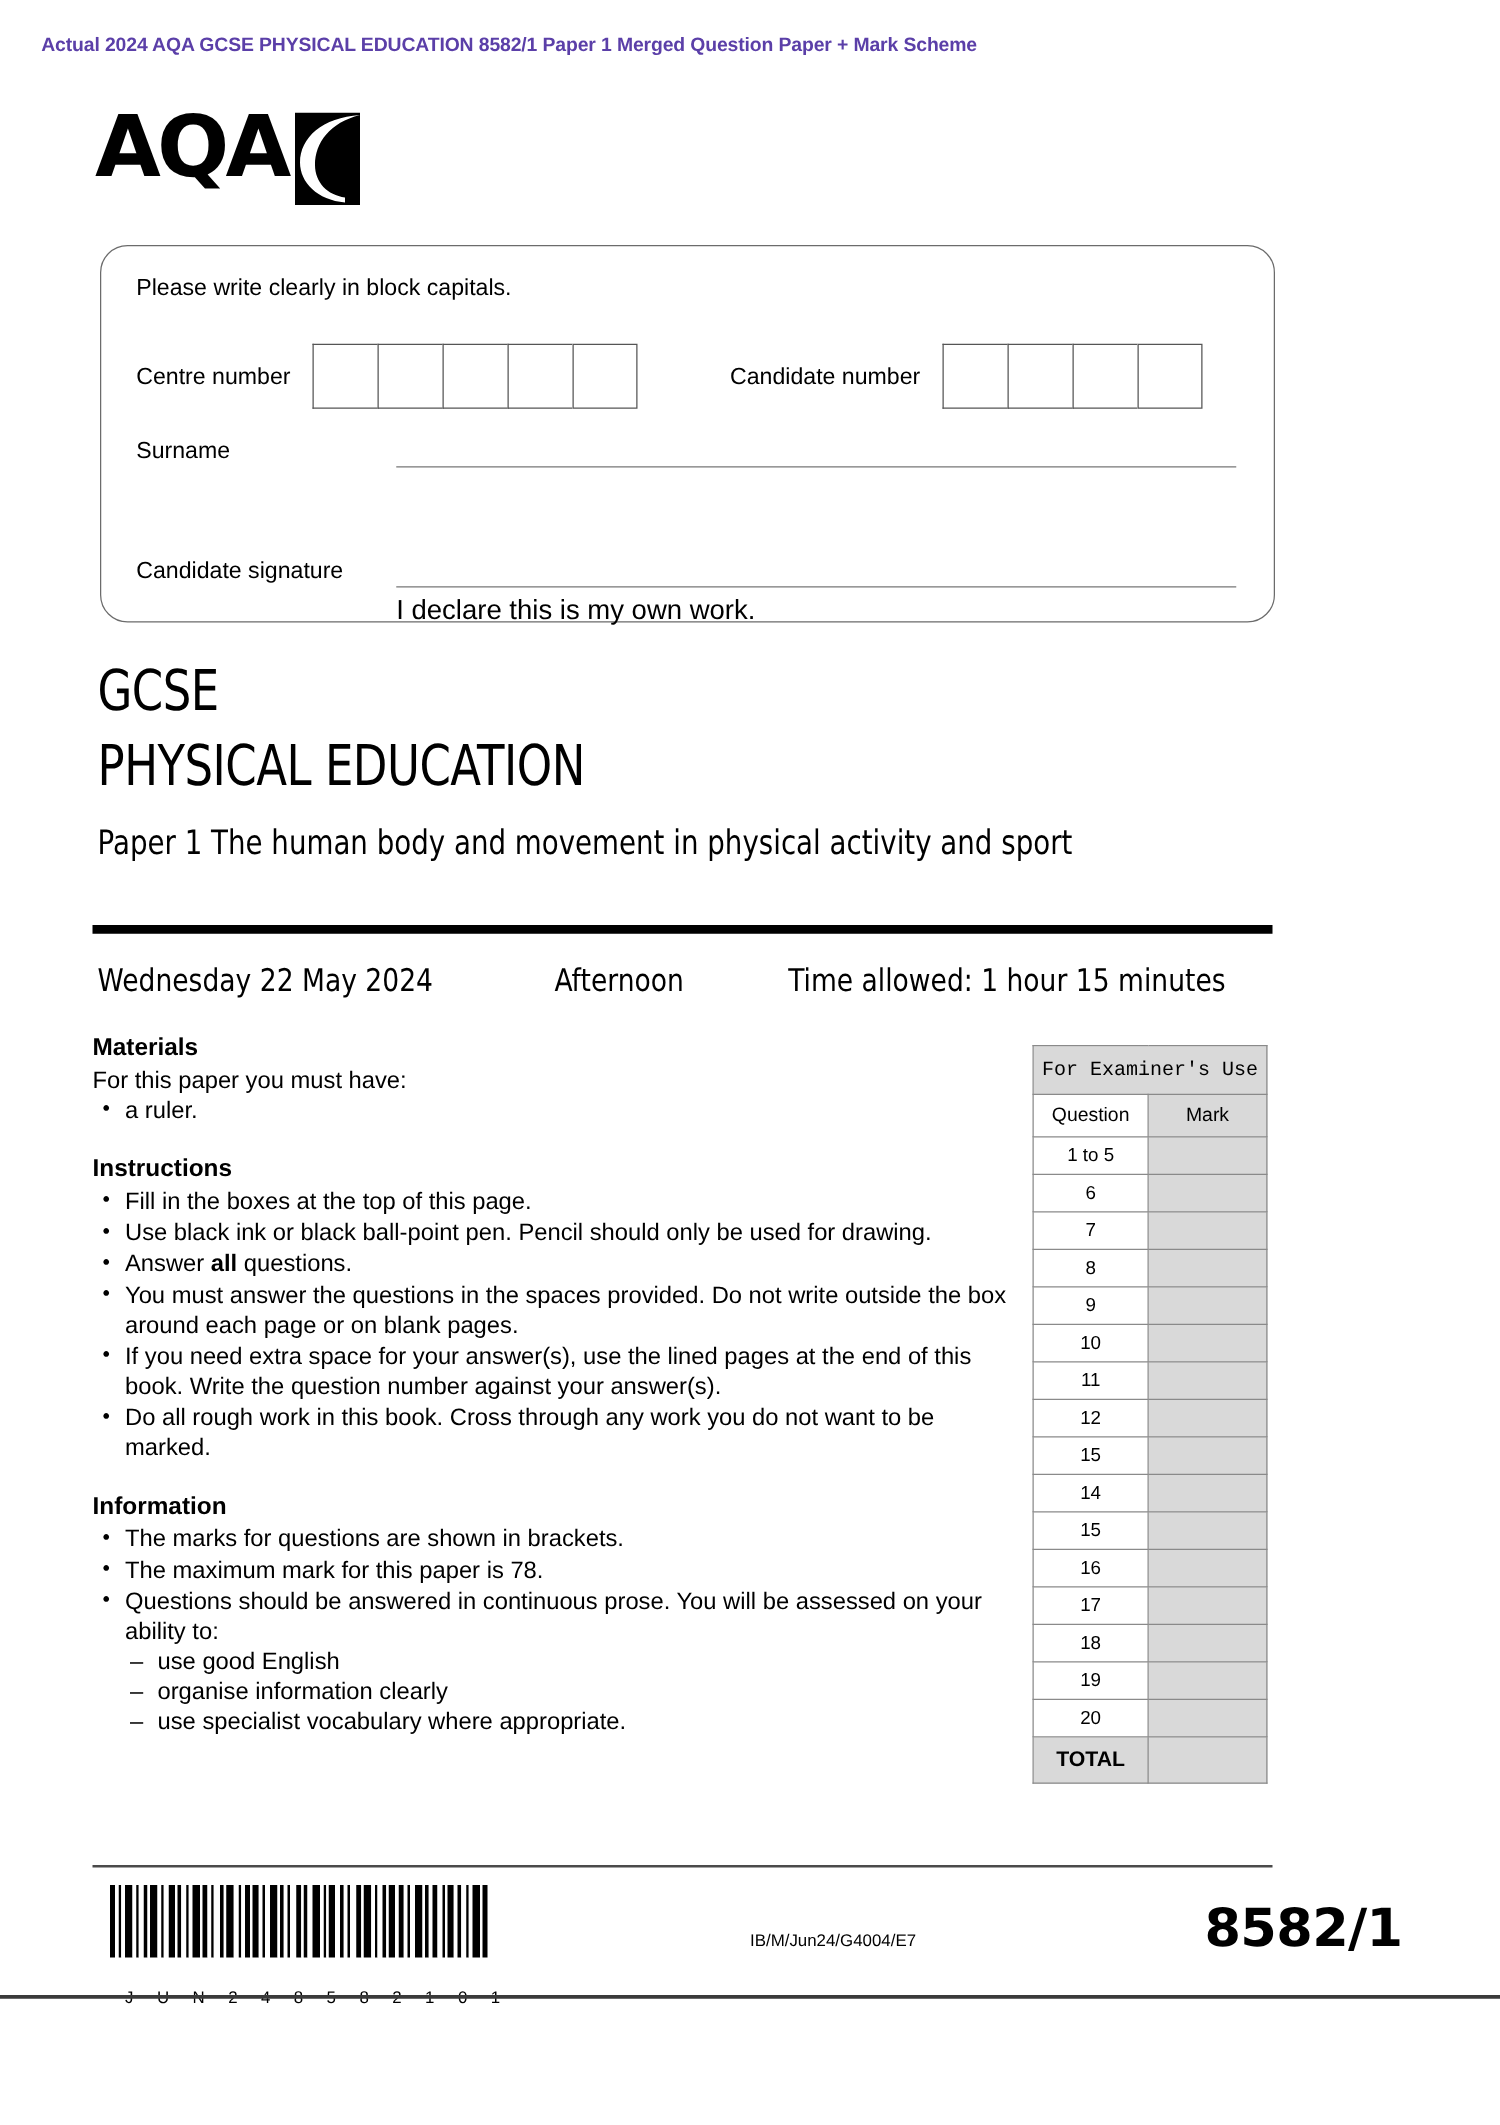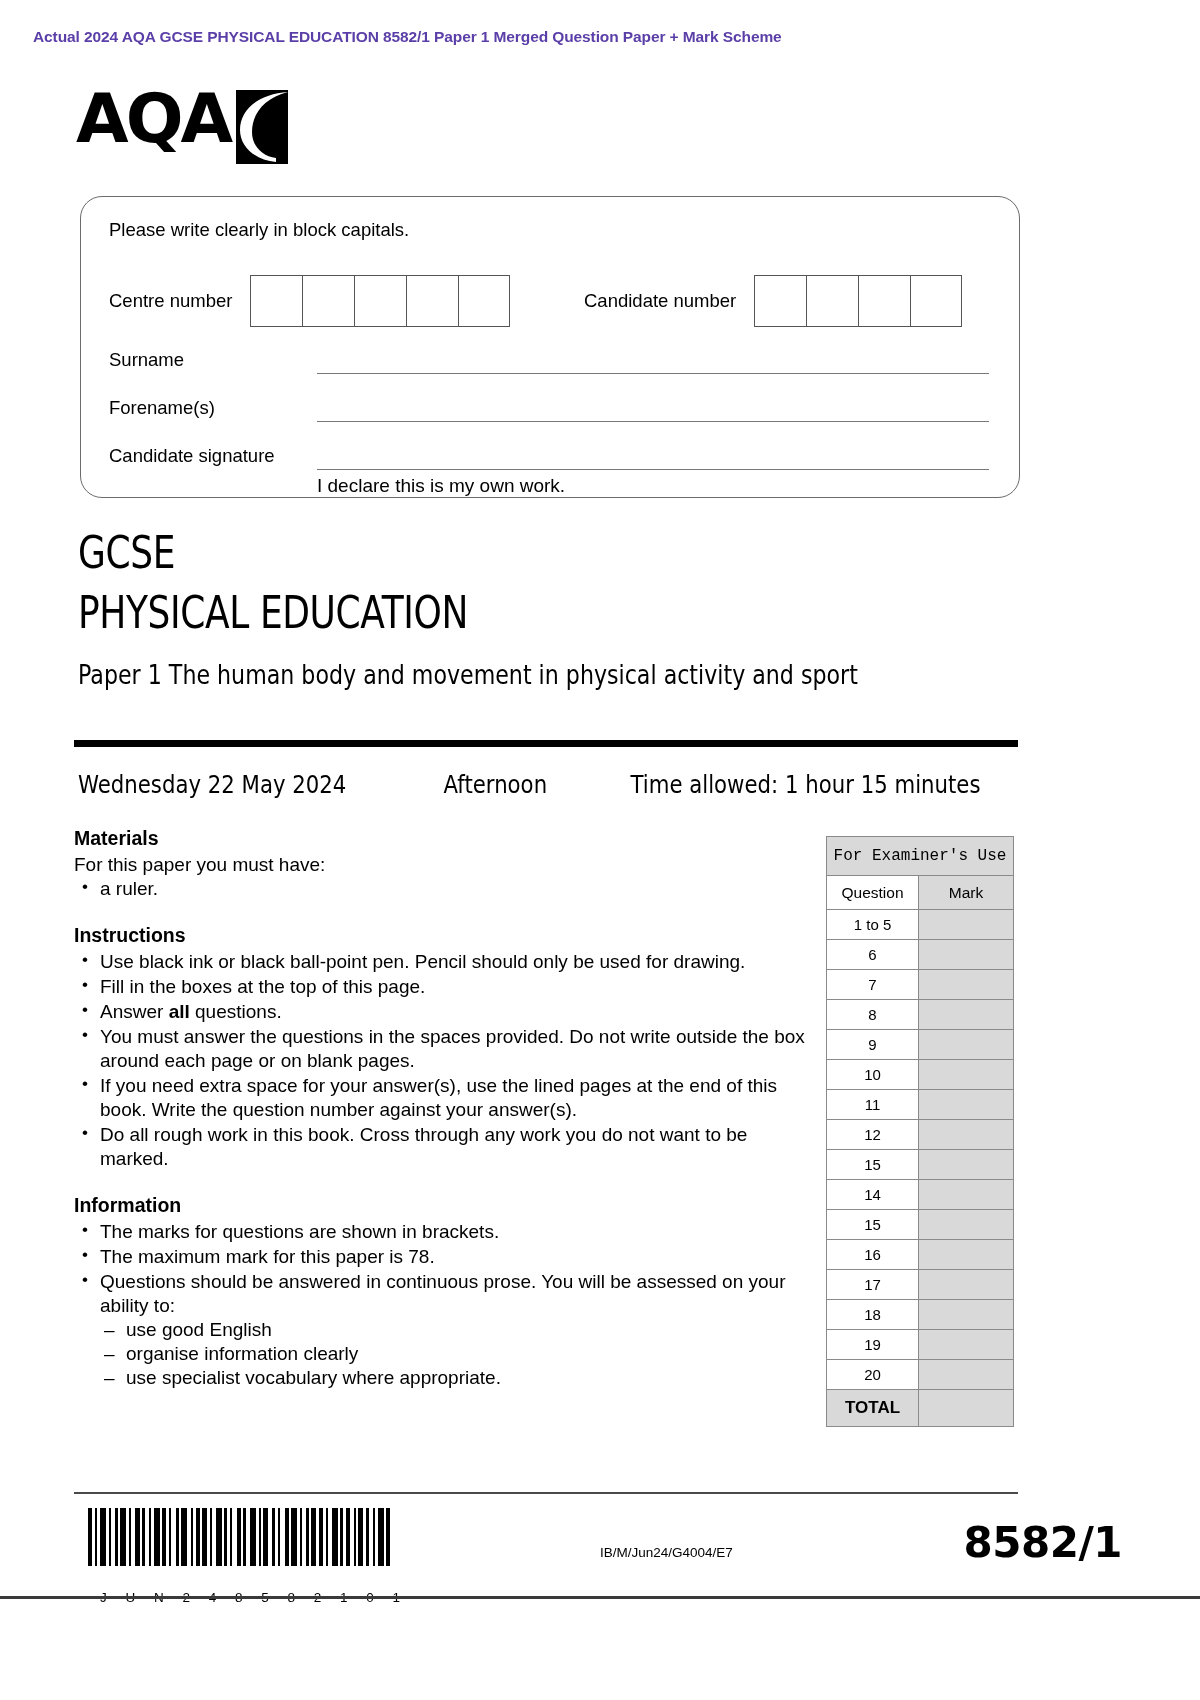--- a/index.html
+++ b/index.html
@@ -109,21 +109,21 @@
     height: 22px;
   }
   .r-surname  { top: 152px; }
   .r-forename { top: 200px; }
   .r-signature{ top: 248px; }
 
   .declare {
     position: absolute;
     left: 236px;
     top: 278px;
-    font-size: 19px;
+    font-size: 22px;
     text-align: center;
   }
 
   
   .title-block { position: absolute; left: 78px; top: 528px; }
   .qual {
     font-family: "DejaVu Sans", sans-serif;
     font-size: 45px;
     letter-spacing: -0.5px;
     transform: scaleX(0.8);
@@ -354,24 +354,20 @@
           <span class="cell"></span>
           <span class="cell"></span>
         </span>
       </div>
 
       <div class="name-row r-surname">
         <span class="field-label">Surname</span>
         <span class="rule-line"></span>
       </div>
 
-      <div class="name-row r-forename">
-        <span class="field-label">Forename(s)</span>
-        <span class="rule-line"></span>
-      </div>
 
       <div class="name-row r-signature">
         <span class="field-label">Candidate signature</span>
         <span class="rule-line"></span>
       </div>
 
       <div class="declare">I declare this is my own work.</div>
     </div>
   </div>
 
@@ -392,22 +388,22 @@
     <div class="sec-head">Materials</div>
     <p class="plain">For this paper you must have:</p>
     <ul class="bullets">
       <li>a ruler.</li>
     </ul>
 
     <div class="gap"></div>
 
     <div class="sec-head">Instructions</div>
     <ul class="bullets">
+      <li>Fill in the boxes at the top of this page.</li>
       <li>Use black ink or black ball-point pen.  Pencil should only be used for drawing.</li>
-      <li>Fill in the boxes at the top of this page.</li>
       <li><span>Answer </span><b class="strong">all</b><span> questions.</span></li>
       <li>You must answer the questions in the spaces provided.  Do not write outside the box around each page or on blank pages.</li>
       <li>If you need extra space for your answer(s), use the lined pages at the end of this book.  Write the question number against your answer(s).</li>
       <li>Do all rough work in this book.  Cross through any work you do not want to be marked.</li>
     </ul>
 
     <div class="gap"></div>
 
     <div class="sec-head">Information</div>
     <ul class="bullets">

